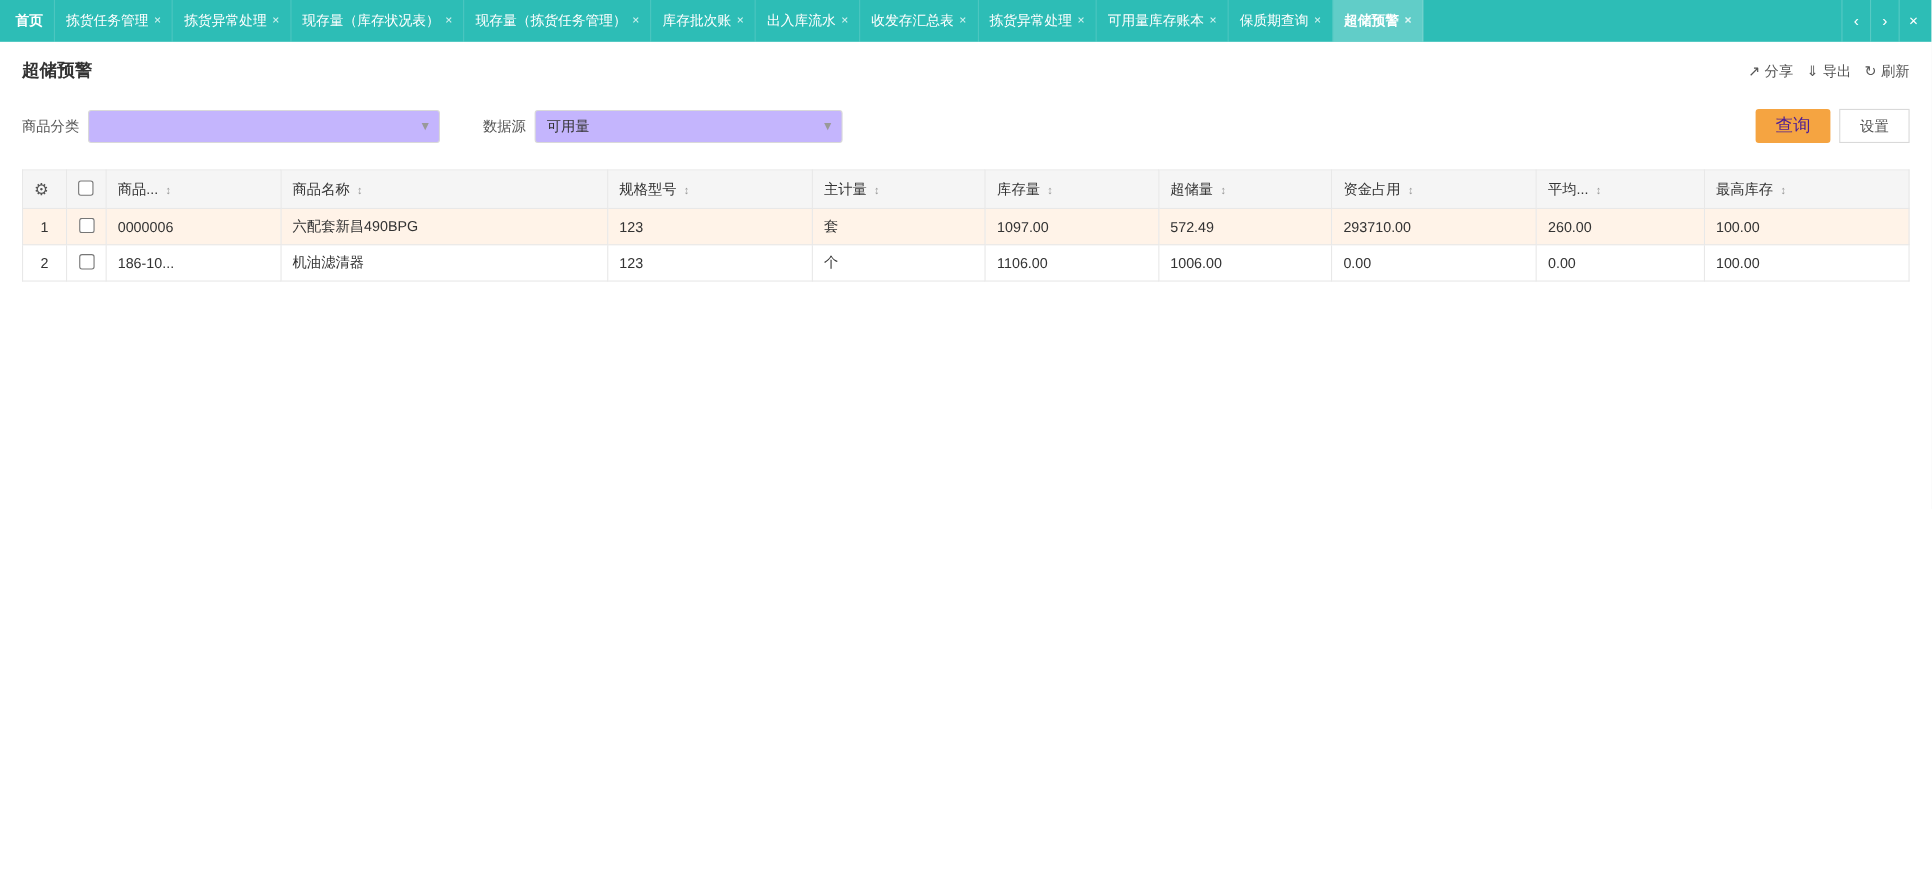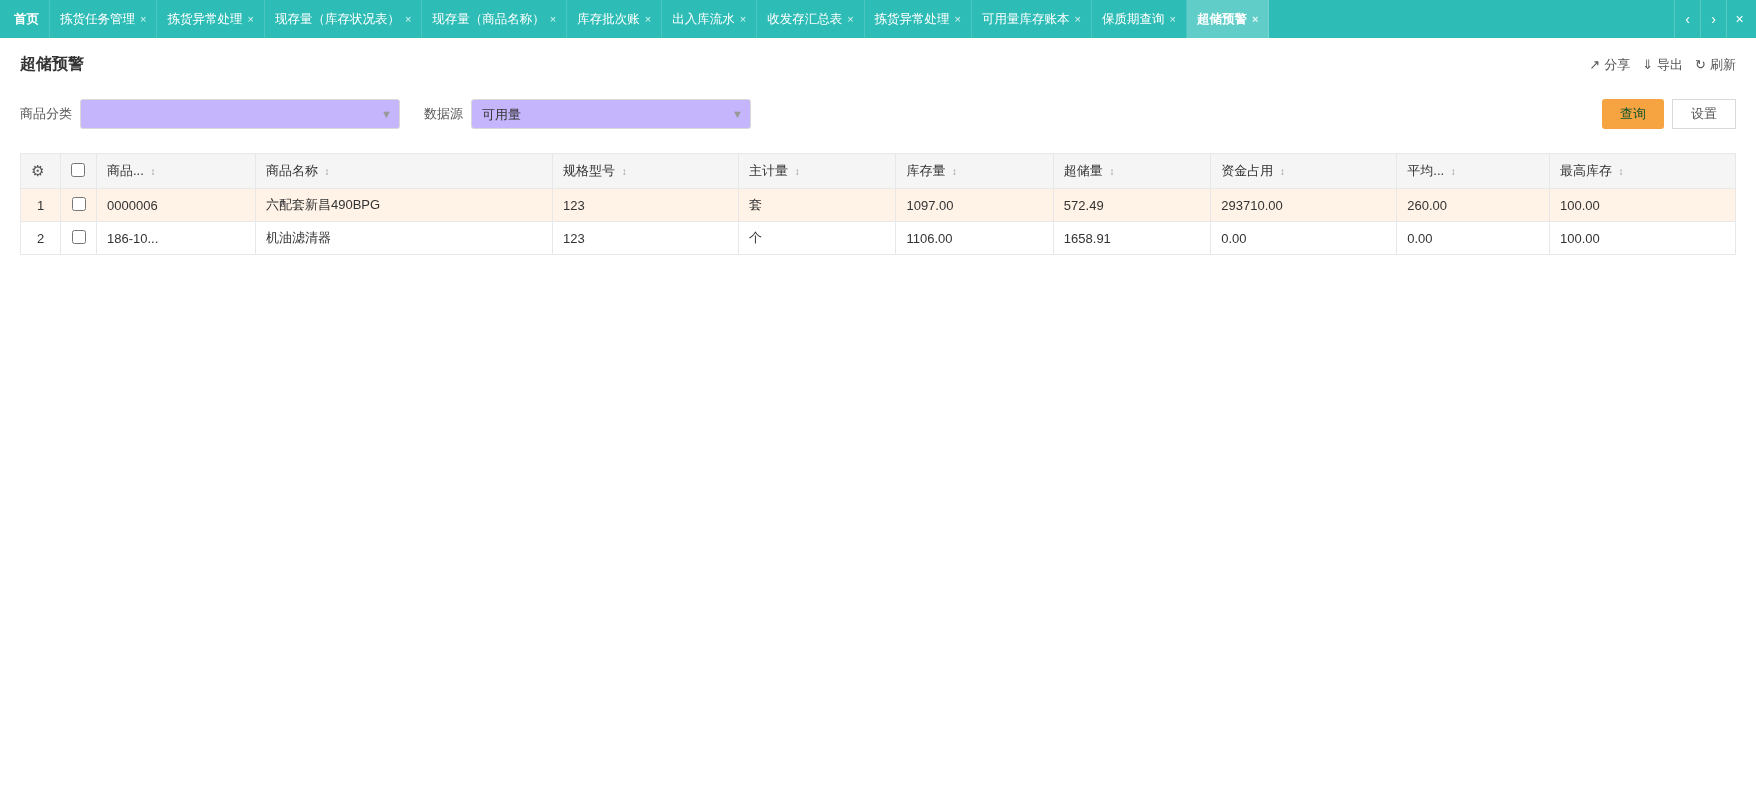--- a/index.html
+++ b/index.html
@@ -80,21 +80,21 @@
       gap: 4px;
       color: #555;
       cursor: pointer;
       font-size: 13px;
     }
 
     
     .filter-bar {
       display: flex;
       align-items: center;
-      gap: 24px;
+      gap: 39px;
       margin-bottom: 16px;
       padding: 8px 0;
     }
     .filter-item {
       display: flex;
       align-items: center;
       gap: 8px;
     }
     .filter-label {
       color: #555;
@@ -127,26 +127,26 @@
       color: #999;
       font-size: 11px;
     }
     .filter-actions {
       margin-left: auto;
       display: flex;
       gap: 8px;
     }
     .btn-query {
       background: #f5a441;
-      color: #14532d;
+      color: #4c1d95;
       border: none;
       border-radius: 3px;
       padding: 5px 18px;
       cursor: pointer;
-      font-size: 13px;
+      font-size: 16px;
     }
     .btn-setting {
       background: #fff;
       color: #555;
       border: 1px solid #d9d9d9;
       border-radius: 0;
       padding: 5px 18px;
       cursor: pointer;
       font-size: 13px;
     }
@@ -221,21 +221,21 @@
   </div>
   <div class="nav-tab">
     <span>拣货异常处理</span>
     <span class="close-x">×</span>
   </div>
   <div class="nav-tab">
     <span>现存量（库存状况表）</span>
     <span class="close-x">×</span>
   </div>
   <div class="nav-tab">
-    <span>现存量（商品名称）</span>
+    <span>现存量（拣货任务管理）</span>
     <span class="close-x">×</span>
   </div>
   <div class="nav-tab">
     <span>库存批次账</span>
     <span class="close-x">×</span>
   </div>
   <div class="nav-tab">
     <span>出入库流水</span>
     <span class="close-x">×</span>
   </div>
@@ -380,21 +380,21 @@
         <tr class="row-normal">
     <td class="row-index">2</td>
     <td class="col-checkbox">
       <input type="checkbox" style="">
     </td>
     <td>186-10...</td>
     <td>机油滤清器</td>
     <td>123</td>
     <td>个</td>
     <td>1106.00</td>
-    <td>1658.91</td>
+    <td>1006.00</td>
     <td>0.00</td>
     <td>0.00</td>
     <td>100.00</td>
   </tr>
       </tbody>
   </table>
 
 </div>
 
 </body></html>

